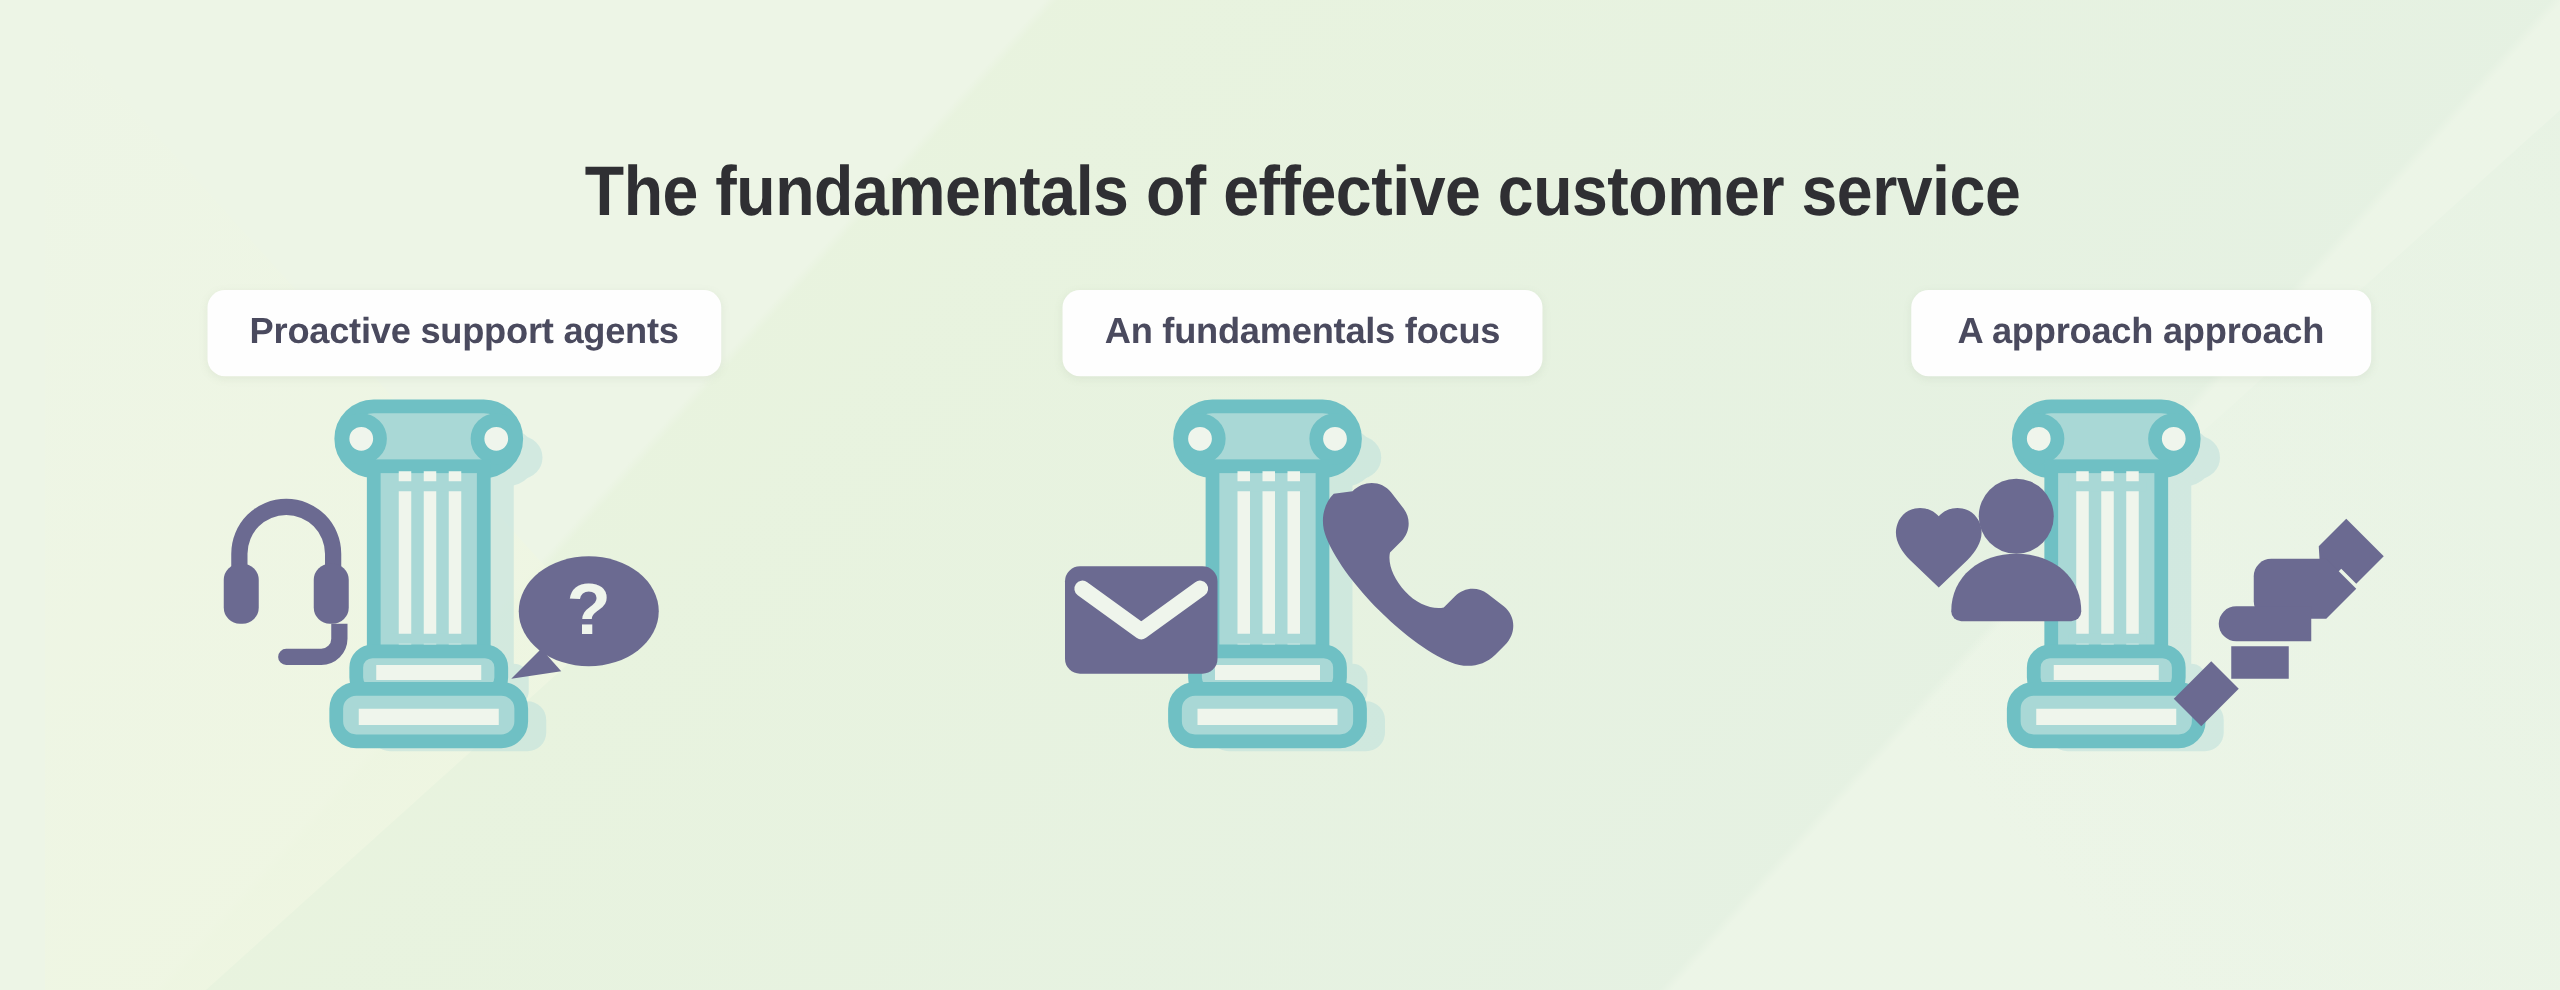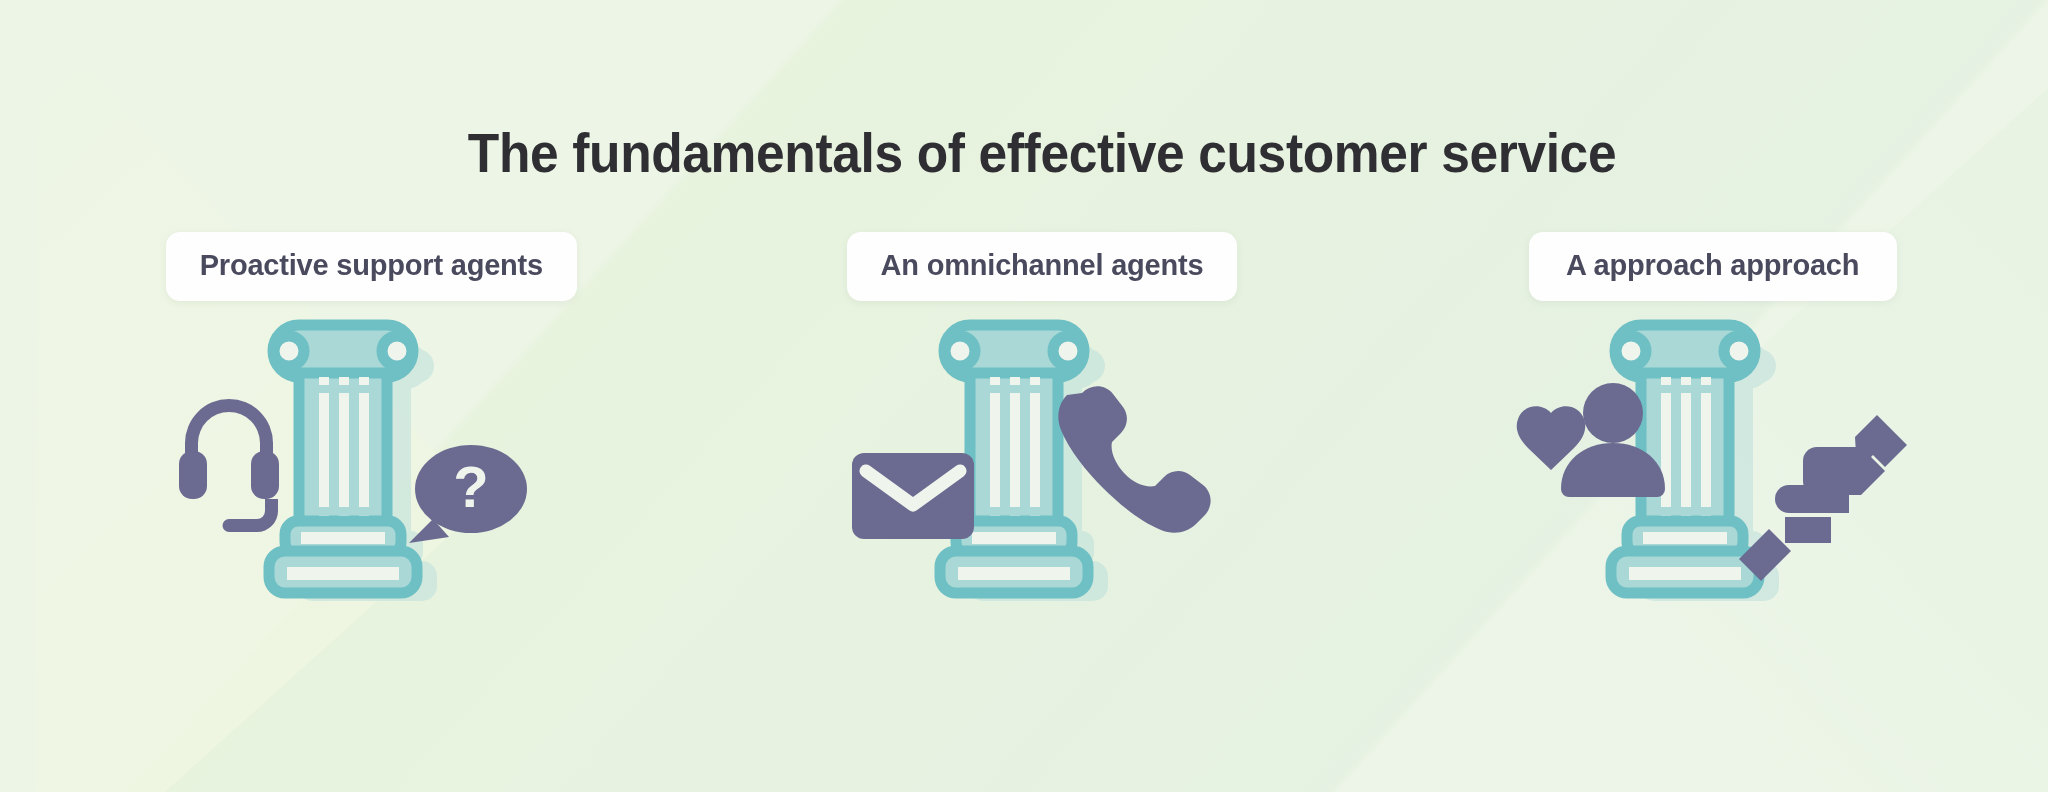--- a/index.html
+++ b/index.html
@@ -130,21 +130,21 @@
             <ellipse cx="310" cy="168" rx="56" ry="44" fill="#6B6A91"></ellipse>
             <path d="M272 198l-24 24 40-6z" fill="#6B6A91"></path>
             <text x="310" y="186" text-anchor="middle" font-family="Liberation Sans, sans-serif" font-size="58" font-weight="700" fill="#EFF5EC">?</text>
           </g>
         </svg>
       </div>
     </div>
 
     <div class="col">
       <div class="label-card">
-        <div class="label-text">An omnichannel agents</div>
+        <div class="label-text">An fundamentals focus</div>
       </div>
 
       <div class="art">
         <svg viewBox="0 0 420 290" xmlns="http://www.w3.org/2000/svg">
           <g opacity="0.55" transform="translate(16,14)">
             <rect x="128" y="8" width="124" height="46" rx="23" fill="#BDE0DC"></rect>
             <circle cx="140" cy="31" r="17" fill="#BDE0DC"></circle>
             <circle cx="240" cy="31" r="17" fill="#BDE0DC"></circle>
             <rect x="146" y="50" width="88" height="152" fill="#BDE0DC"></rect>
             <rect x="134" y="196" width="112" height="34" rx="12" fill="#BDE0DC"></rect>

